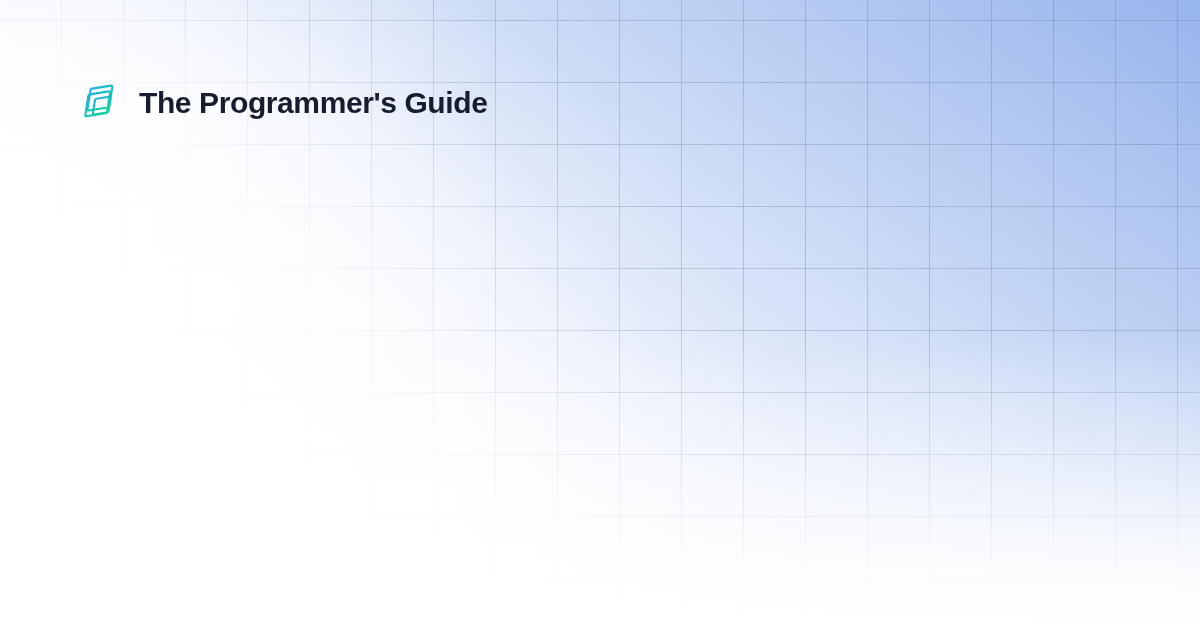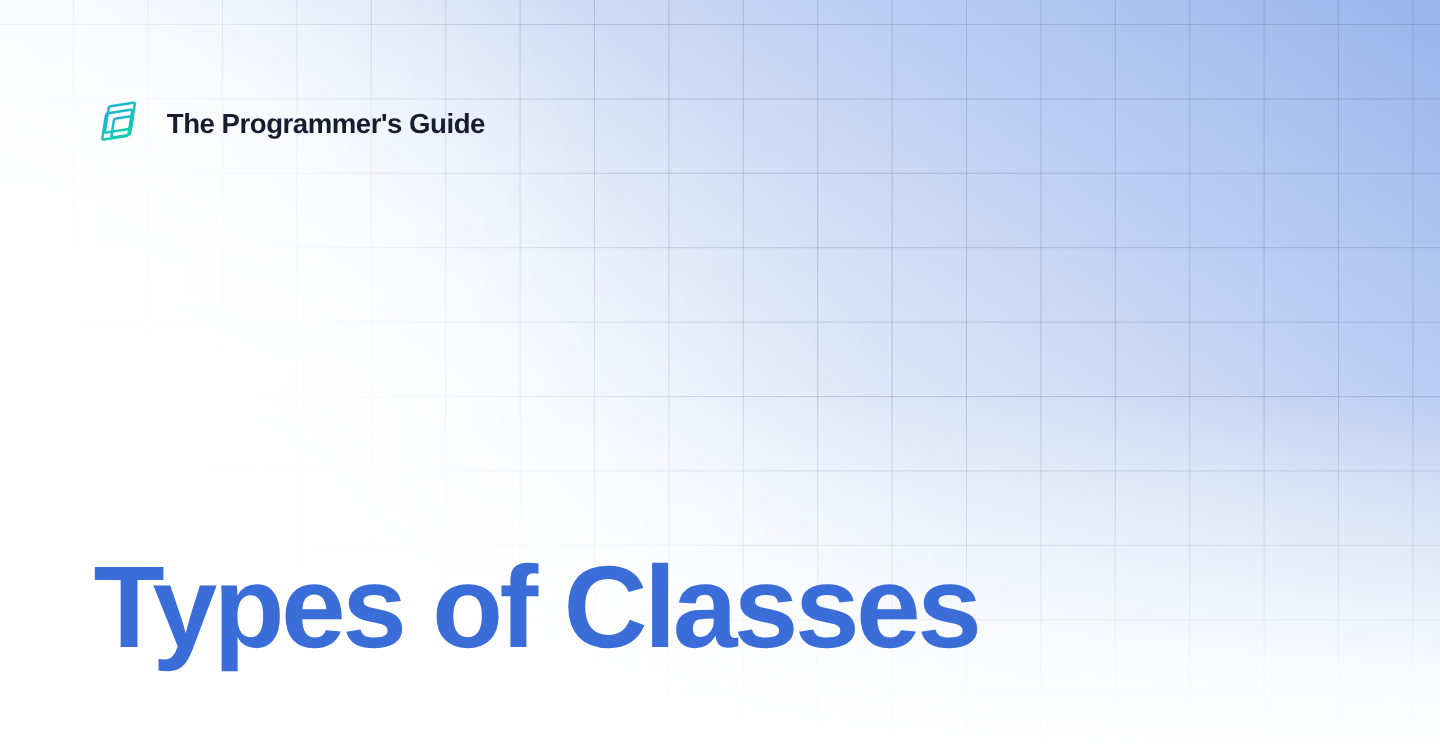--- a/index.html
+++ b/index.html
@@ -99,21 +99,21 @@
   }
 
   .brand-logo {
     width:44px;
     height:44px;
     display:block;
     flex:0 0 auto;
   }
 
   .brand-name {
-    font-size:23px;
+    font-size:30px;
     font-weight:bold;
     letter-spacing:-0.4px;
     color:#171d2e;
     white-space:nowrap;
     line-height:1;
   }
 
   
   .headline {
     position:absolute;
@@ -158,15 +158,14 @@
                  L10.3 15.1 Q10.5 13.7 12.0 13.4 Z"></path>
         <path d="M18.6 17.8 L31.2 15.8 Q32.8 15.6 32.5 17.2 L30.5 29.8
                  Q30.3 31.2 28.8 31.5 L16.2 33.5 Q14.6 33.7 14.9 32.1
                  L16.9 19.5 Q17.1 18.1 18.6 17.8 Z"></path>
       </g>
     </svg>
 
     <span class="brand-name">The Programmer's Guide</span>
   </div>
 
-  <h1 class="headline">Types of Classes</h1>
 
 </div>
 
 </body></html>

